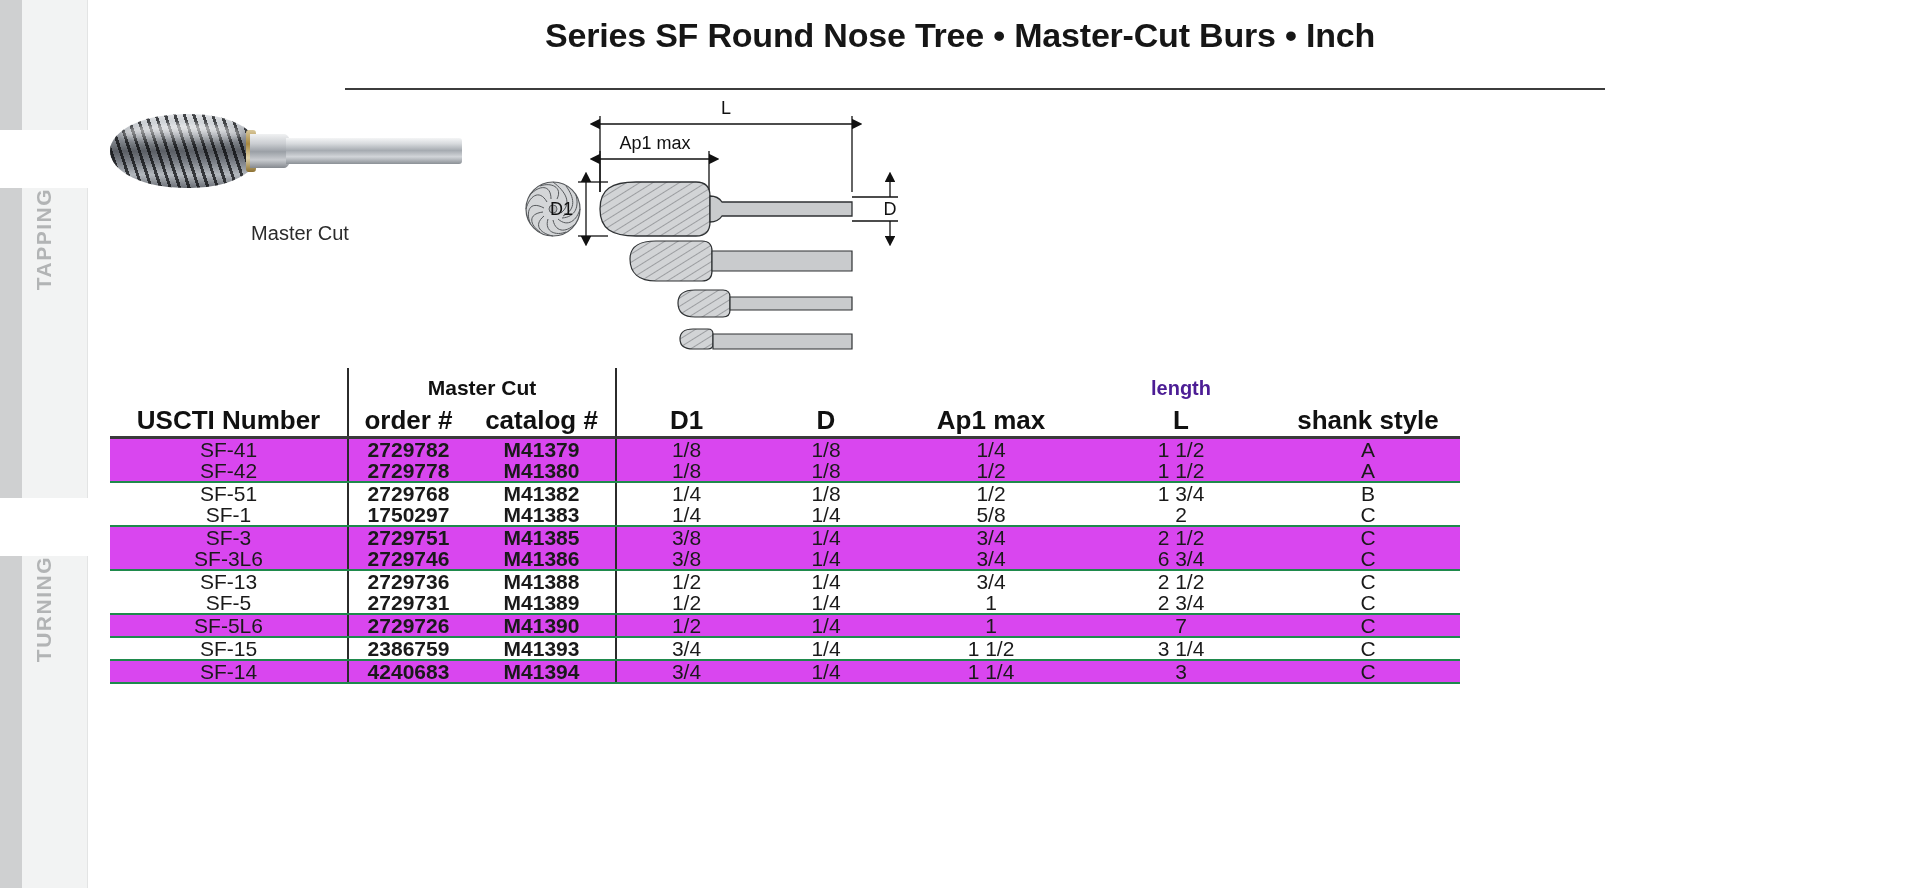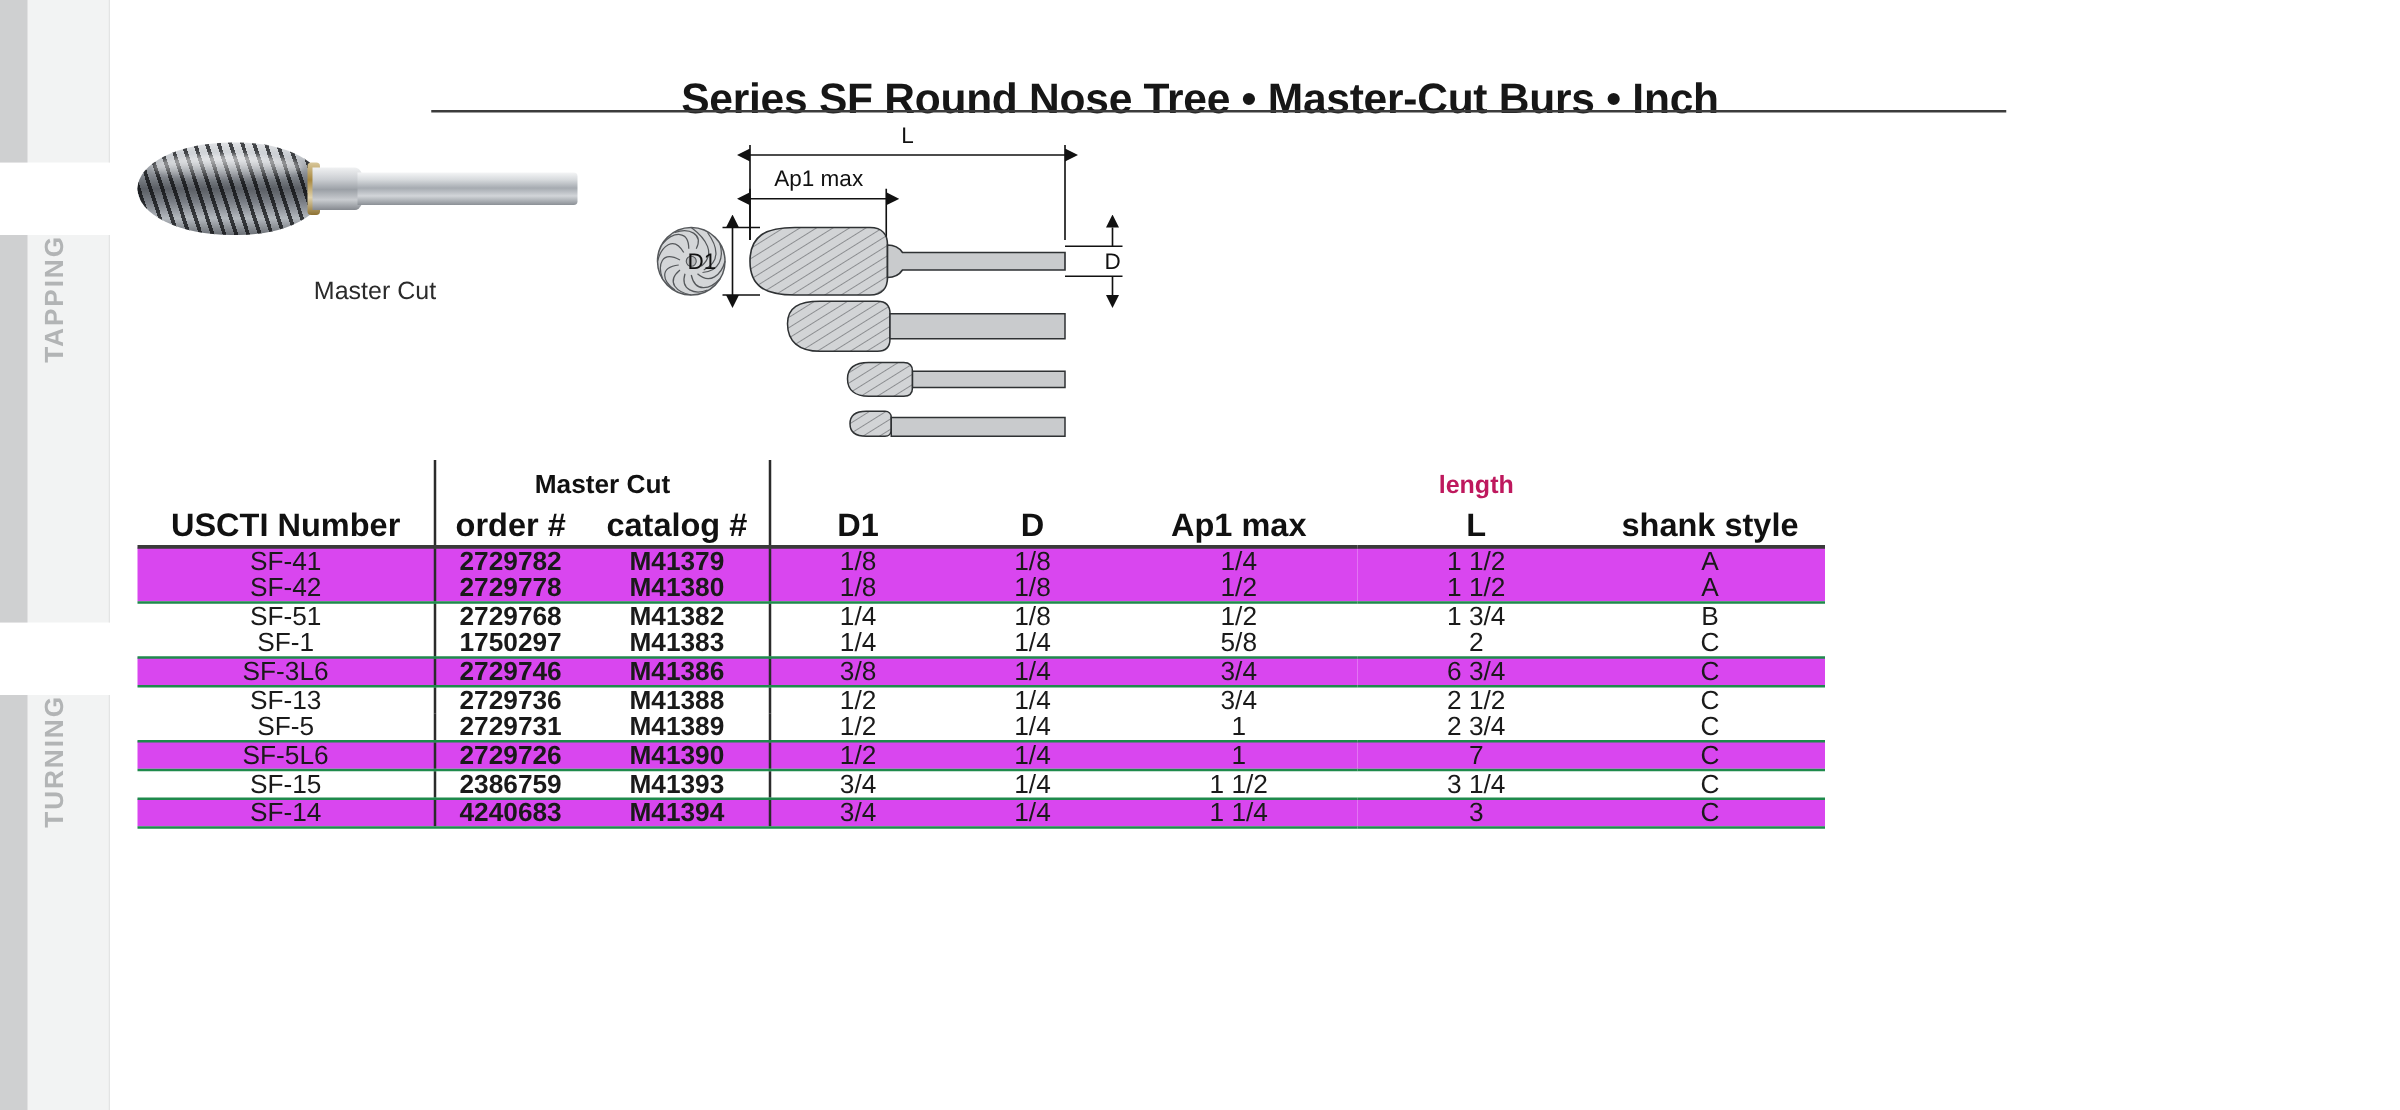--- a/index.html
+++ b/index.html
@@ -41,21 +41,20 @@
     padding-top: 8px;
     white-space: nowrap;
   }
 
   
   #title {
     position: absolute; left: 0; top: 16px; width: 1920px;
     text-align: center;
     font-size: 34px; font-weight: bold; color: #161616;
     letter-spacing: -0.2px;
-    margin-top: 44px;
   }
   #title-rule {
     position: absolute; left: 345px; top: 88px; width: 1260px;
     height: 2px; background: #3c3c3c;
   }
 
   
   #photo-block { position: absolute; left: 110px; top: 104px; width: 380px; }
   #photo { position: relative; width: 352px; height: 92px; }
 
@@ -115,21 +114,21 @@
   .hdr-group-row td { height: 32px; vertical-align: bottom; }
   .hdr-row td { height: 36px; vertical-align: bottom; padding-bottom: 4px; }
 
   .grp-title {
     text-align:center; font-weight:bold; font-size:21px; color:#111;
   }
   .col-head {
     text-align:center; font-weight:bold; font-size:26px; color:#111;
     white-space: nowrap;
   }
-  .len-top { text-align:center; font-weight:bold; font-size:20px; color:#be185d; }
+  .len-top { text-align:center; font-weight:bold; font-size:20px; color:#4c1d95; }
 
   tr.data td {
     height: 21px; font-size: 21px; color: #1a1a1a; text-align: center;
     line-height: 21px; white-space: nowrap;
   }
   tr.data td.bold { font-weight: bold; }
   tr.data.shade td { background: #d946ef; }
 
   tr.headrule td { height: 0; border-bottom: 3px solid #3a3a3a; padding:0; }
   tr.grouprule td { height: 0; border-bottom: 2px solid #1f8a4c; padding:0; }
@@ -346,20 +345,30 @@
             <td>1/4</td>
             <td>1/4</td>
             <td>5/8</td>
             <td>2</td>
             <td>C</td>
           </tr>
           <tr class="grouprule">
             <td colspan="8"></td>
           </tr>
           <tr class="data shade">
+            <td>SF-3</td>
+            <td class="bold sep-left">2729751</td>
+            <td class="bold" style="border-right: 2px solid rgb(43, 43, 43);">M41385</td>
+            <td>3/8</td>
+            <td>1/4</td>
+            <td>3/4</td>
+            <td>2 1/2</td>
+            <td>C</td>
+          </tr>
+          <tr class="data shade">
             <td>SF-3L6</td>
             <td class="bold sep-left">2729746</td>
             <td class="bold" style="border-right: 2px solid rgb(43, 43, 43);">M41386</td>
             <td>3/8</td>
             <td>1/4</td>
             <td>3/4</td>
             <td>6 3/4</td>
             <td>C</td>
           </tr>
           <tr class="grouprule">

